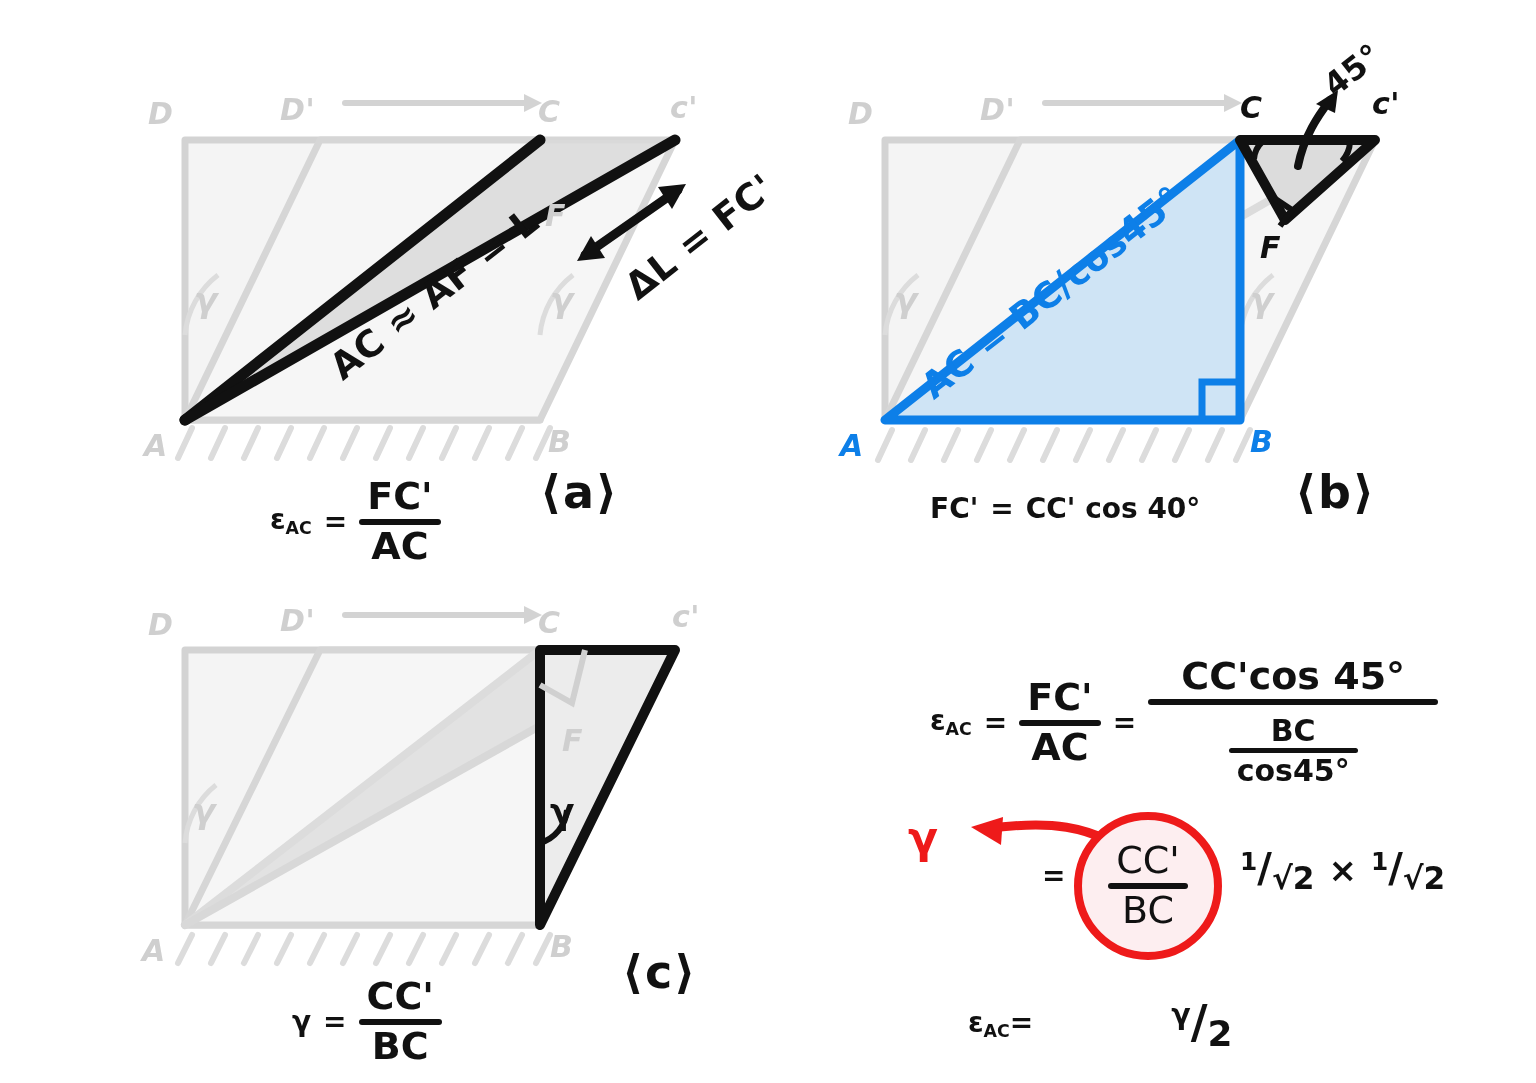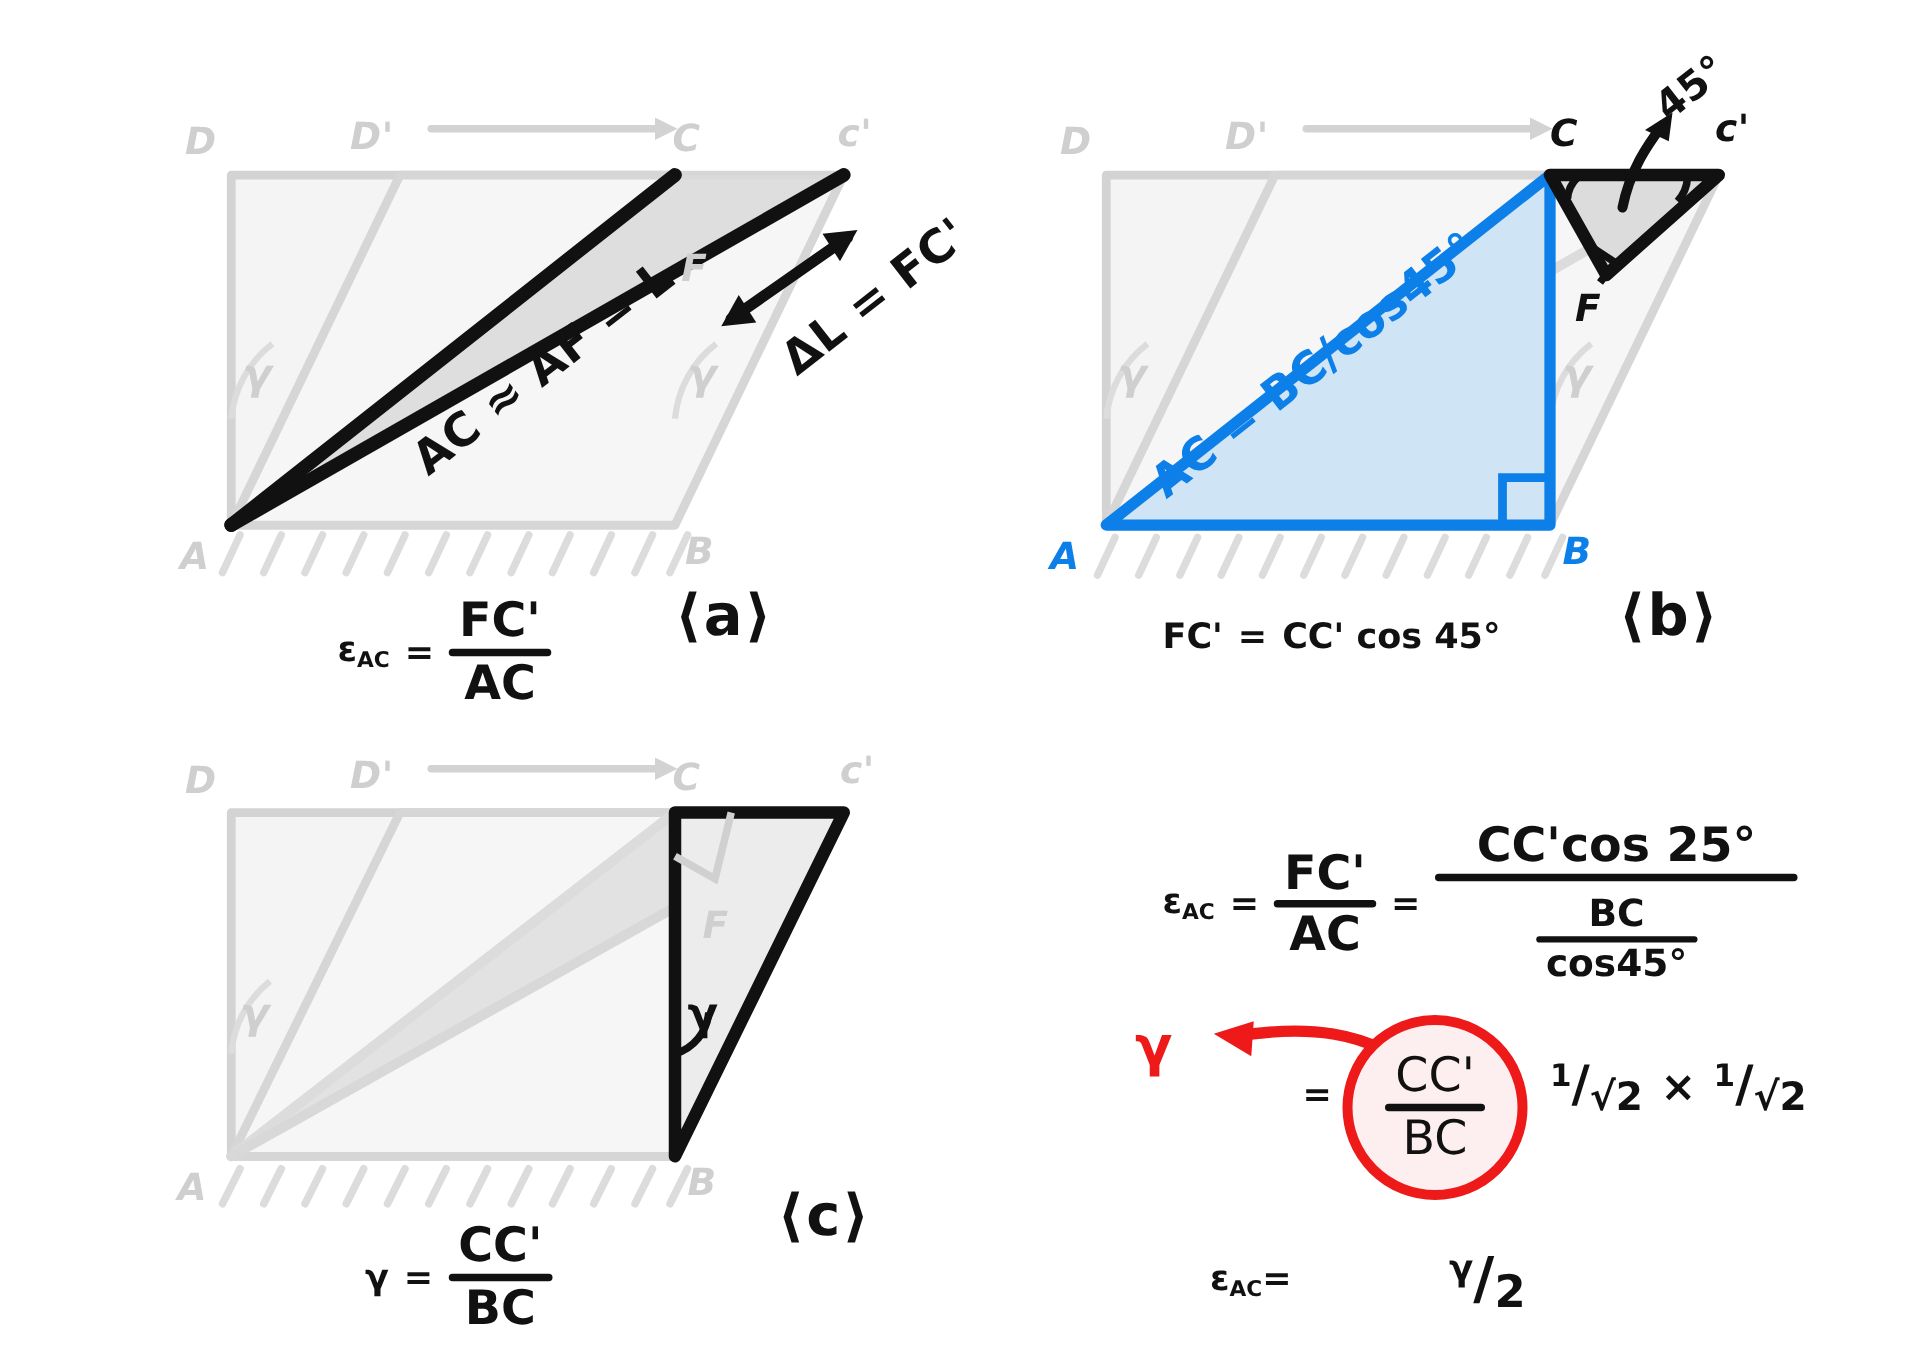--- a/index.html
+++ b/index.html
@@ -179,21 +179,21 @@
     <div class="hand ghost lbl" style="left:64px;top:200px;font-size:34px;">γ</div>
     <div class="hand ghost lbl" style="left:420px;top:200px;font-size:34px;">γ</div>
 
     <div class="hand blue rot" style="left:96px;top:290px;font-size:36px;font-weight:800;transform:rotate(-38deg);">AC = BC/cos45°</div>
     <div class="hand rot" style="left:498px;top:-10px;font-size:32px;transform:rotate(-38deg);">45°</div>
   </div>
 
   <div class="eq" style="left:930px;top:495px;">
     <span class="tok">FC'</span>
     <span class="tok">=</span>
-    <span class="tok">CC' cos 45°</span>
+    <span class="tok">CC' cos 40°</span>
   </div>
   <div class="hand panelTag" style="left:1295px;top:465px;">⟨b⟩</div>
 
   <div class="panel" style="left:130px;top:595px;width:620px;height:400px;">
     <svg width="620" height="400" viewBox="0 0 620 400">
       <polygon points="55,330 410,330 410,55 55,55" fill="#f4f4f4" stroke="#d3d3d3" stroke-width="7" stroke-linejoin="round"></polygon>
       <polygon points="55,330 410,330 545,55 190,55" fill="#f6f6f6" stroke="#d6d6d6" stroke-width="7" stroke-linejoin="round"></polygon>
       <polygon points="55,330 410,55 545,55" fill="#e0e0e0" opacity="0.9"></polygon>
       <line x1="55" y1="330" x2="410" y2="55" stroke="#dcdcdc" stroke-width="8" stroke-linecap="round"></line>
       <line x1="55" y1="330" x2="545" y2="55" stroke="#d8d8d8" stroke-width="8" stroke-linecap="round"></line>
@@ -249,21 +249,21 @@
   <div class="eq" style="left:930px;top:655px;align-items:center;">
     <span class="tok"><span>ε</span><span class="sub">AC</span></span>
     <span class="tok">=</span>
     <span class="frac">
       <span class="num">FC'</span>
       <span class="bar"></span>
       <span class="den">AC</span>
     </span>
     <span class="tok">=</span>
     <span class="frac" style="min-width:290px;">
-      <span class="num">CC'cos 25°</span>
+      <span class="num">CC'cos 45°</span>
       <span class="bar"></span>
       <span class="den" style="padding-top:4px;">
         <span class="frac small">
           <span class="num">BC</span>
           <span class="bar"></span>
           <span class="den">cos45°</span>
         </span>
       </span>
     </span>
   </div>
@@ -286,20 +286,20 @@
   <div class="eq" style="left:1240px;top:845px;gap:14px;justify-content:center;">
     <span class="slant">
       <span class="n">1</span>/<span class="d">√2</span>
     </span>
     <span class="tok small">×</span>
     <span class="slant">
       <span class="n">1</span>/<span class="d">√2</span>
     </span>
   </div>
 
-  <div class="eq" style="left:968px;top:995px;gap:6px;">
+  <div class="eq" style="left:968px;top:995px;gap:18px;">
     <span class="tok"><span>ε</span><span class="sub">AC</span><span>=</span></span>
     <span class="slant" style="margin-left:120px;font-size:46px;">
       <span class="n">γ</span>/<span class="d">2</span>
     </span>
   </div>
 
 </div>
 
 </body></html>

